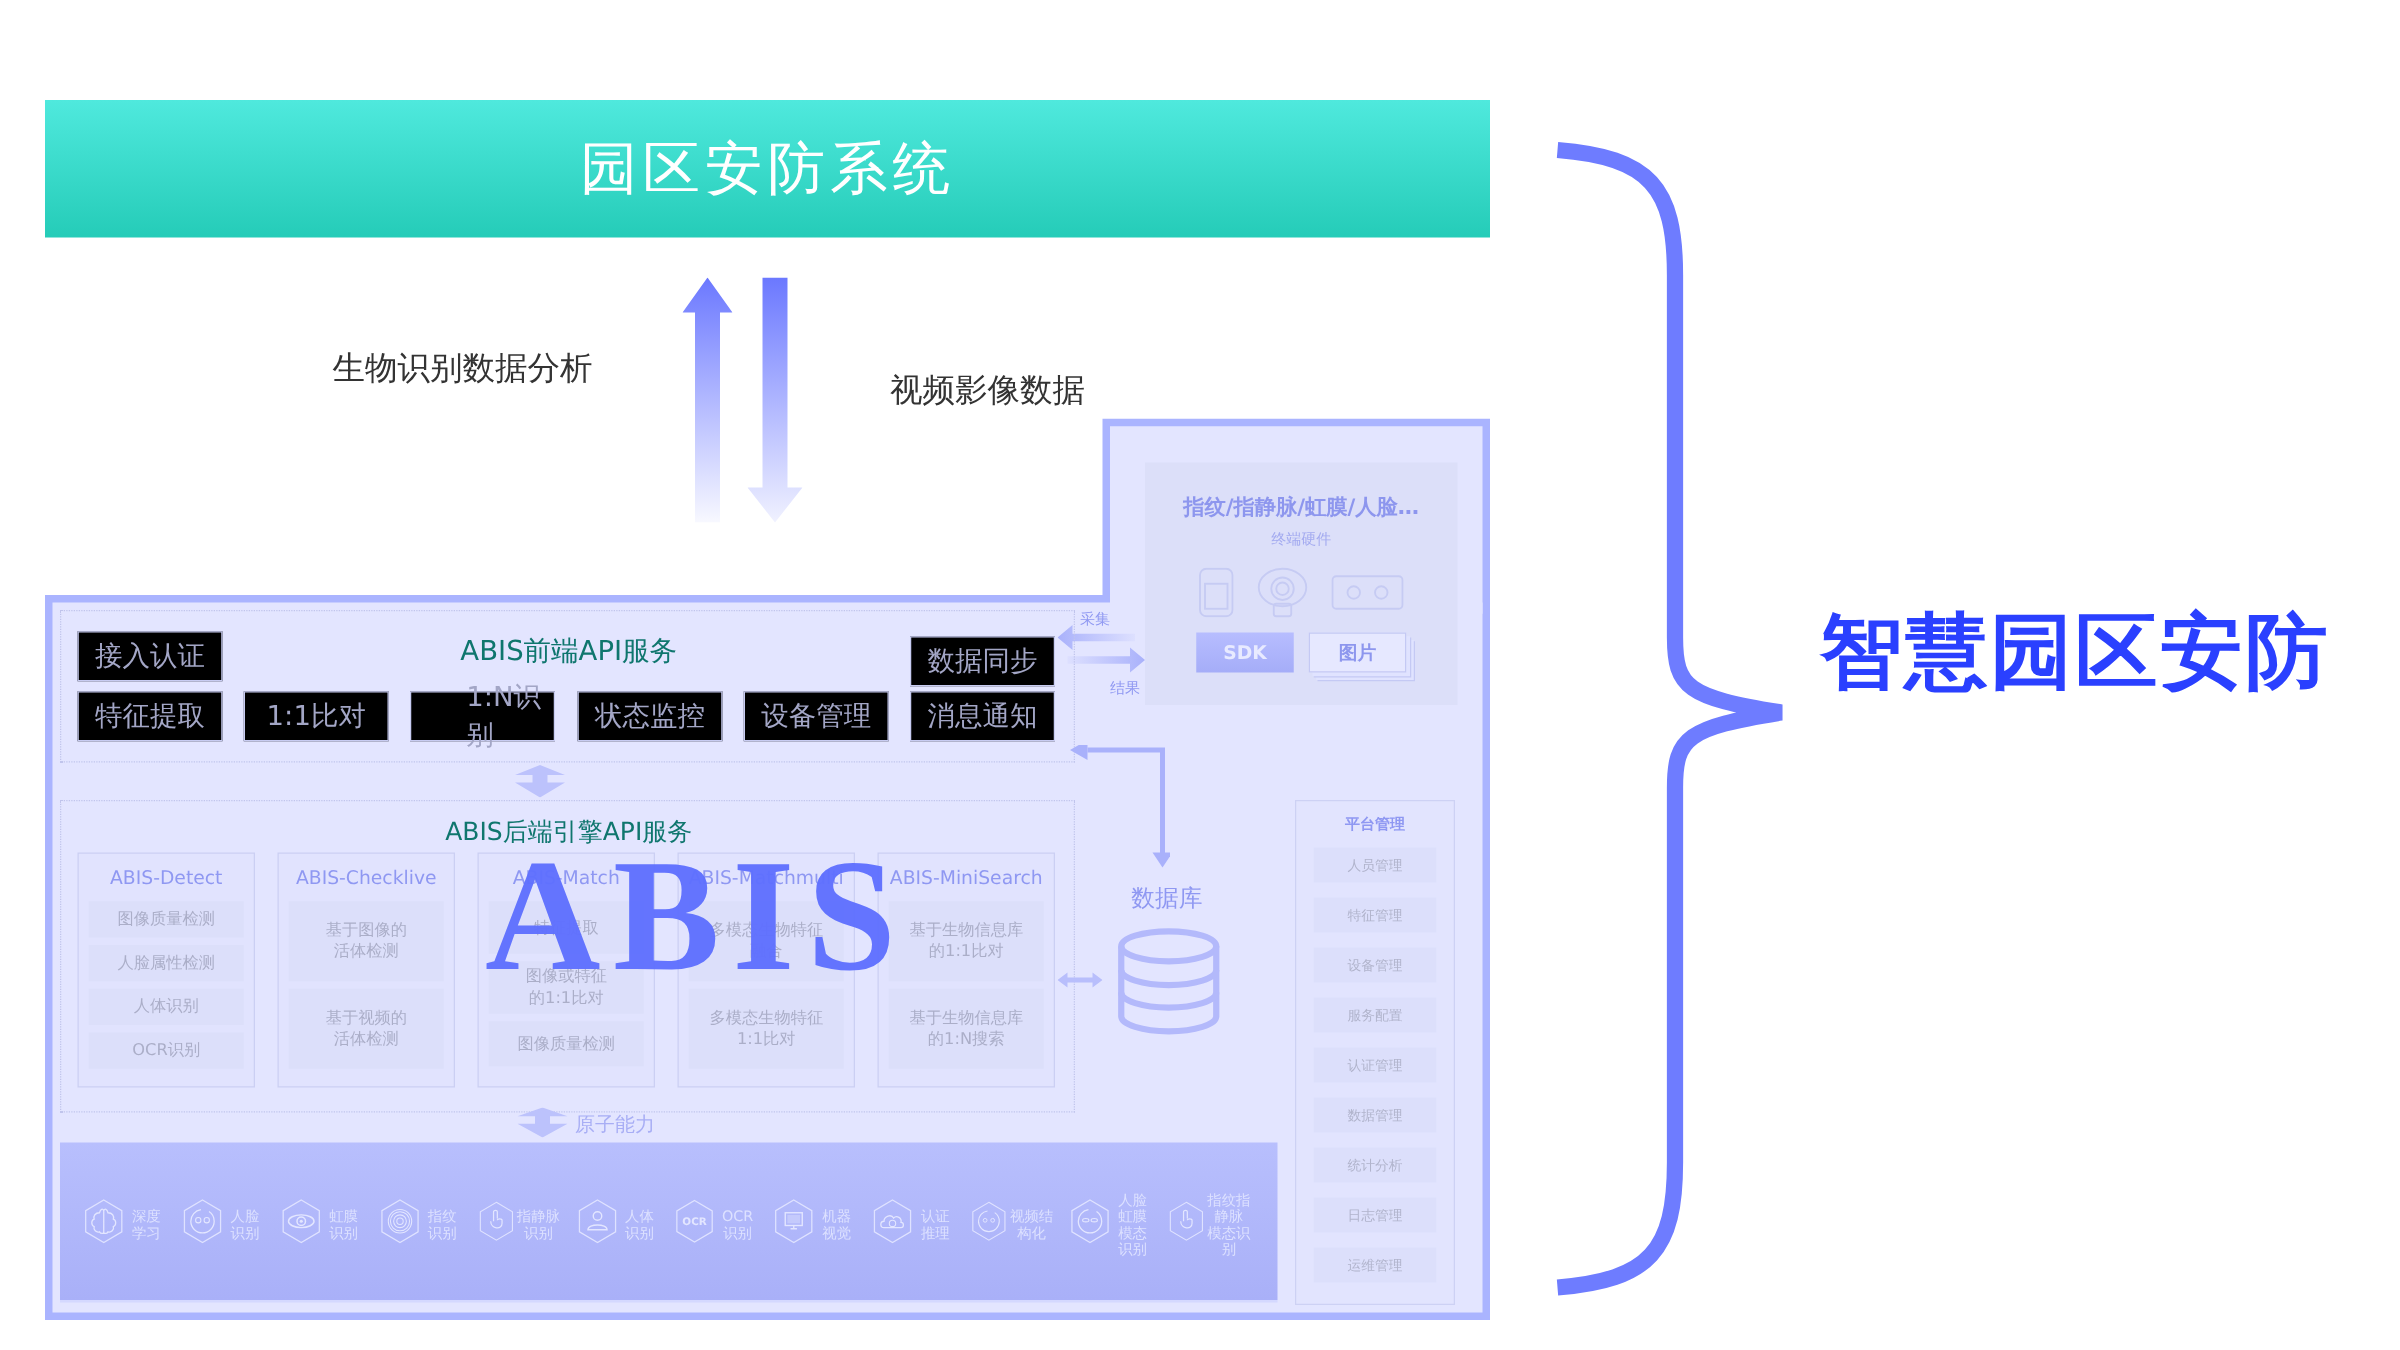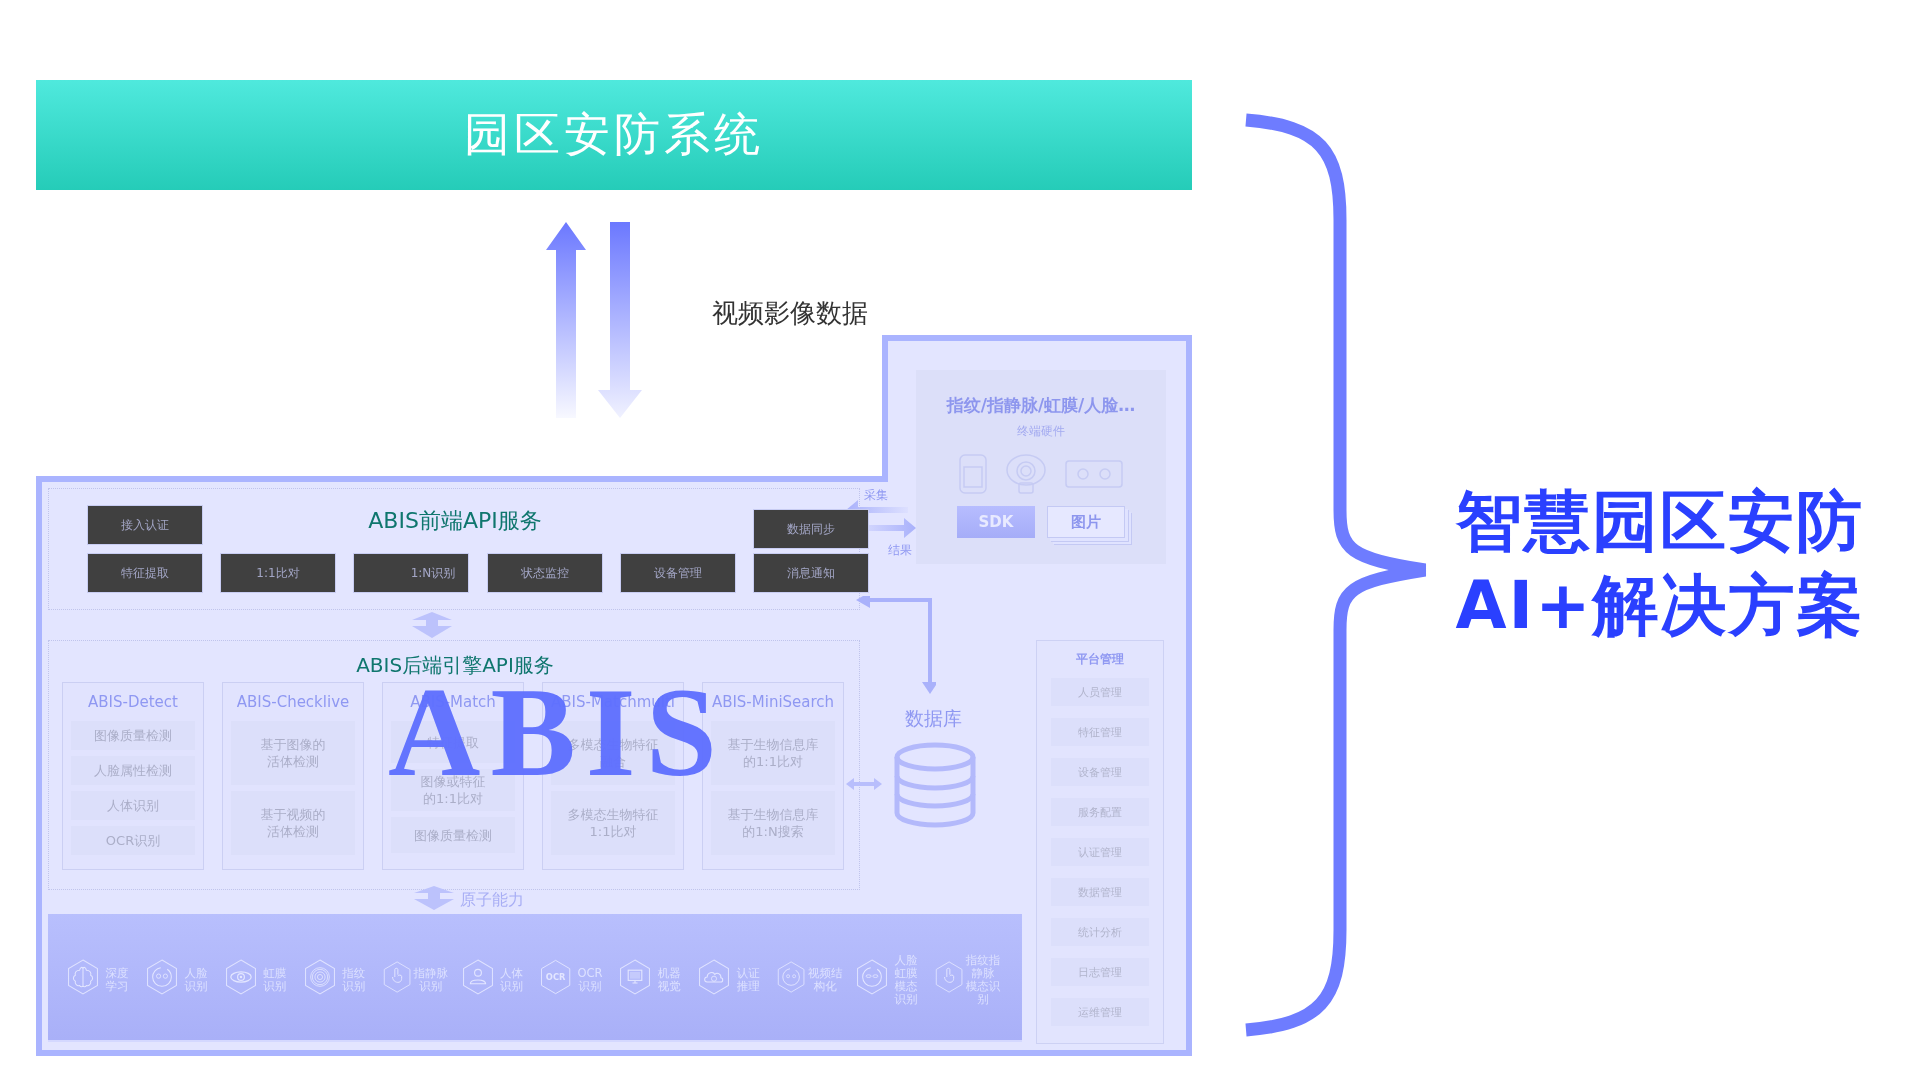--- a/index.html
+++ b/index.html
@@ -43,22 +43,22 @@
   .pic-btn {
     width: 78px; height: 32px; border: 1px solid #c4c9f4; background: #e6e8ff;
     color: #8d96ee; font-weight: bold; font-size: 15px; display:flex; align-items:center; justify-content:center;
     box-shadow: 3px 3px 0 #e0e3ff, 4px 4px 0 #c4c9f4, 6px 6px 0 #e0e3ff, 7px 7px 0 #c4c9f4;
   }
 
   .dotted-box { border: 1px dotted #c0c4ec; }
 
   .api-title { color: #0f766e; font-size: 22px; text-align: center; }
   .btn {
-    border: 1.5px solid #c8ccf2; color: #a3a6c6; font-size: 12px;
-    display: flex; align-items: center; justify-content: center; background: #404040; margin-left: 25px;
+    border: 1.5px solid #c8ccf2; color: #a3a6c6; font-size: 22px;
+    display: flex; align-items: center; justify-content: center; background: #000000;
   }
 
   .small-label { color: #8f98f2; font-size: 12px; }
 
   .engine-card {
     border: 1.5px solid #cbcff3; background: #e1e3fe;
     width: 142px; height: 188px; padding: 10px 8px 0;
   }
   .engine-title { color: #8f98f2; font-size: 15px; text-align: center; margin-bottom: 10px; white-space: nowrap; }
   .engine-item {
@@ -121,20 +121,21 @@
   <defs>
     <linearGradient id="gd" x1="0" y1="0" x2="0" y2="1">
       <stop offset="0" stop-color="#6b78ff"></stop>
       <stop offset="1" stop-color="#6b78ff" stop-opacity="0.1"></stop>
     </linearGradient>
   </defs>
   <polygon points="12,0 32,0 32,168 44,168 22,196 0,168 12,168" fill="url(#gd)"></polygon>
 </svg>
 
 <div class="abs flow-label label-left">
+  <div>生物识别数据分析</div>
 </div>
 <div class="abs flow-label label-right">视频影像数据</div>
 
 <div class="abs frame-line" style="left:36px; top:476px; width:858px; height:580px;"></div>
 <div class="abs frame-line" style="left:882px; top:335px; width:310px; height:721px;"></div>
 <div class="abs frame-bg" style="left:42px; top:482px; width:1144px; height:568px;"></div>
 <div class="abs frame-bg" style="left:888px; top:341px; width:298px; height:150px;"></div>
 
 <div class="abs hw-panel">
   <div class="hw-title">指纹/指静脉/虹膜/人脸…</div>
@@ -407,14 +408,13 @@
   <div class="platform-item">运维管理</div>
 </div>
 
 <svg class="abs brace" viewBox="0 0 190 930">
   <path d="M6,10 C80,16 100,40 100,110 L100,400 C100,440 110,448 185,460
            C110,472 100,480 100,520 L100,820 C100,890 80,914 6,920" fill="none" stroke="#6e7cff" stroke-width="13"></path>
 </svg>
 
 <div class="abs solution-title">
   <div>智慧园区安防</div>
-  <div>AI+解决方案</div>
 </div>
 
 </body></html>

